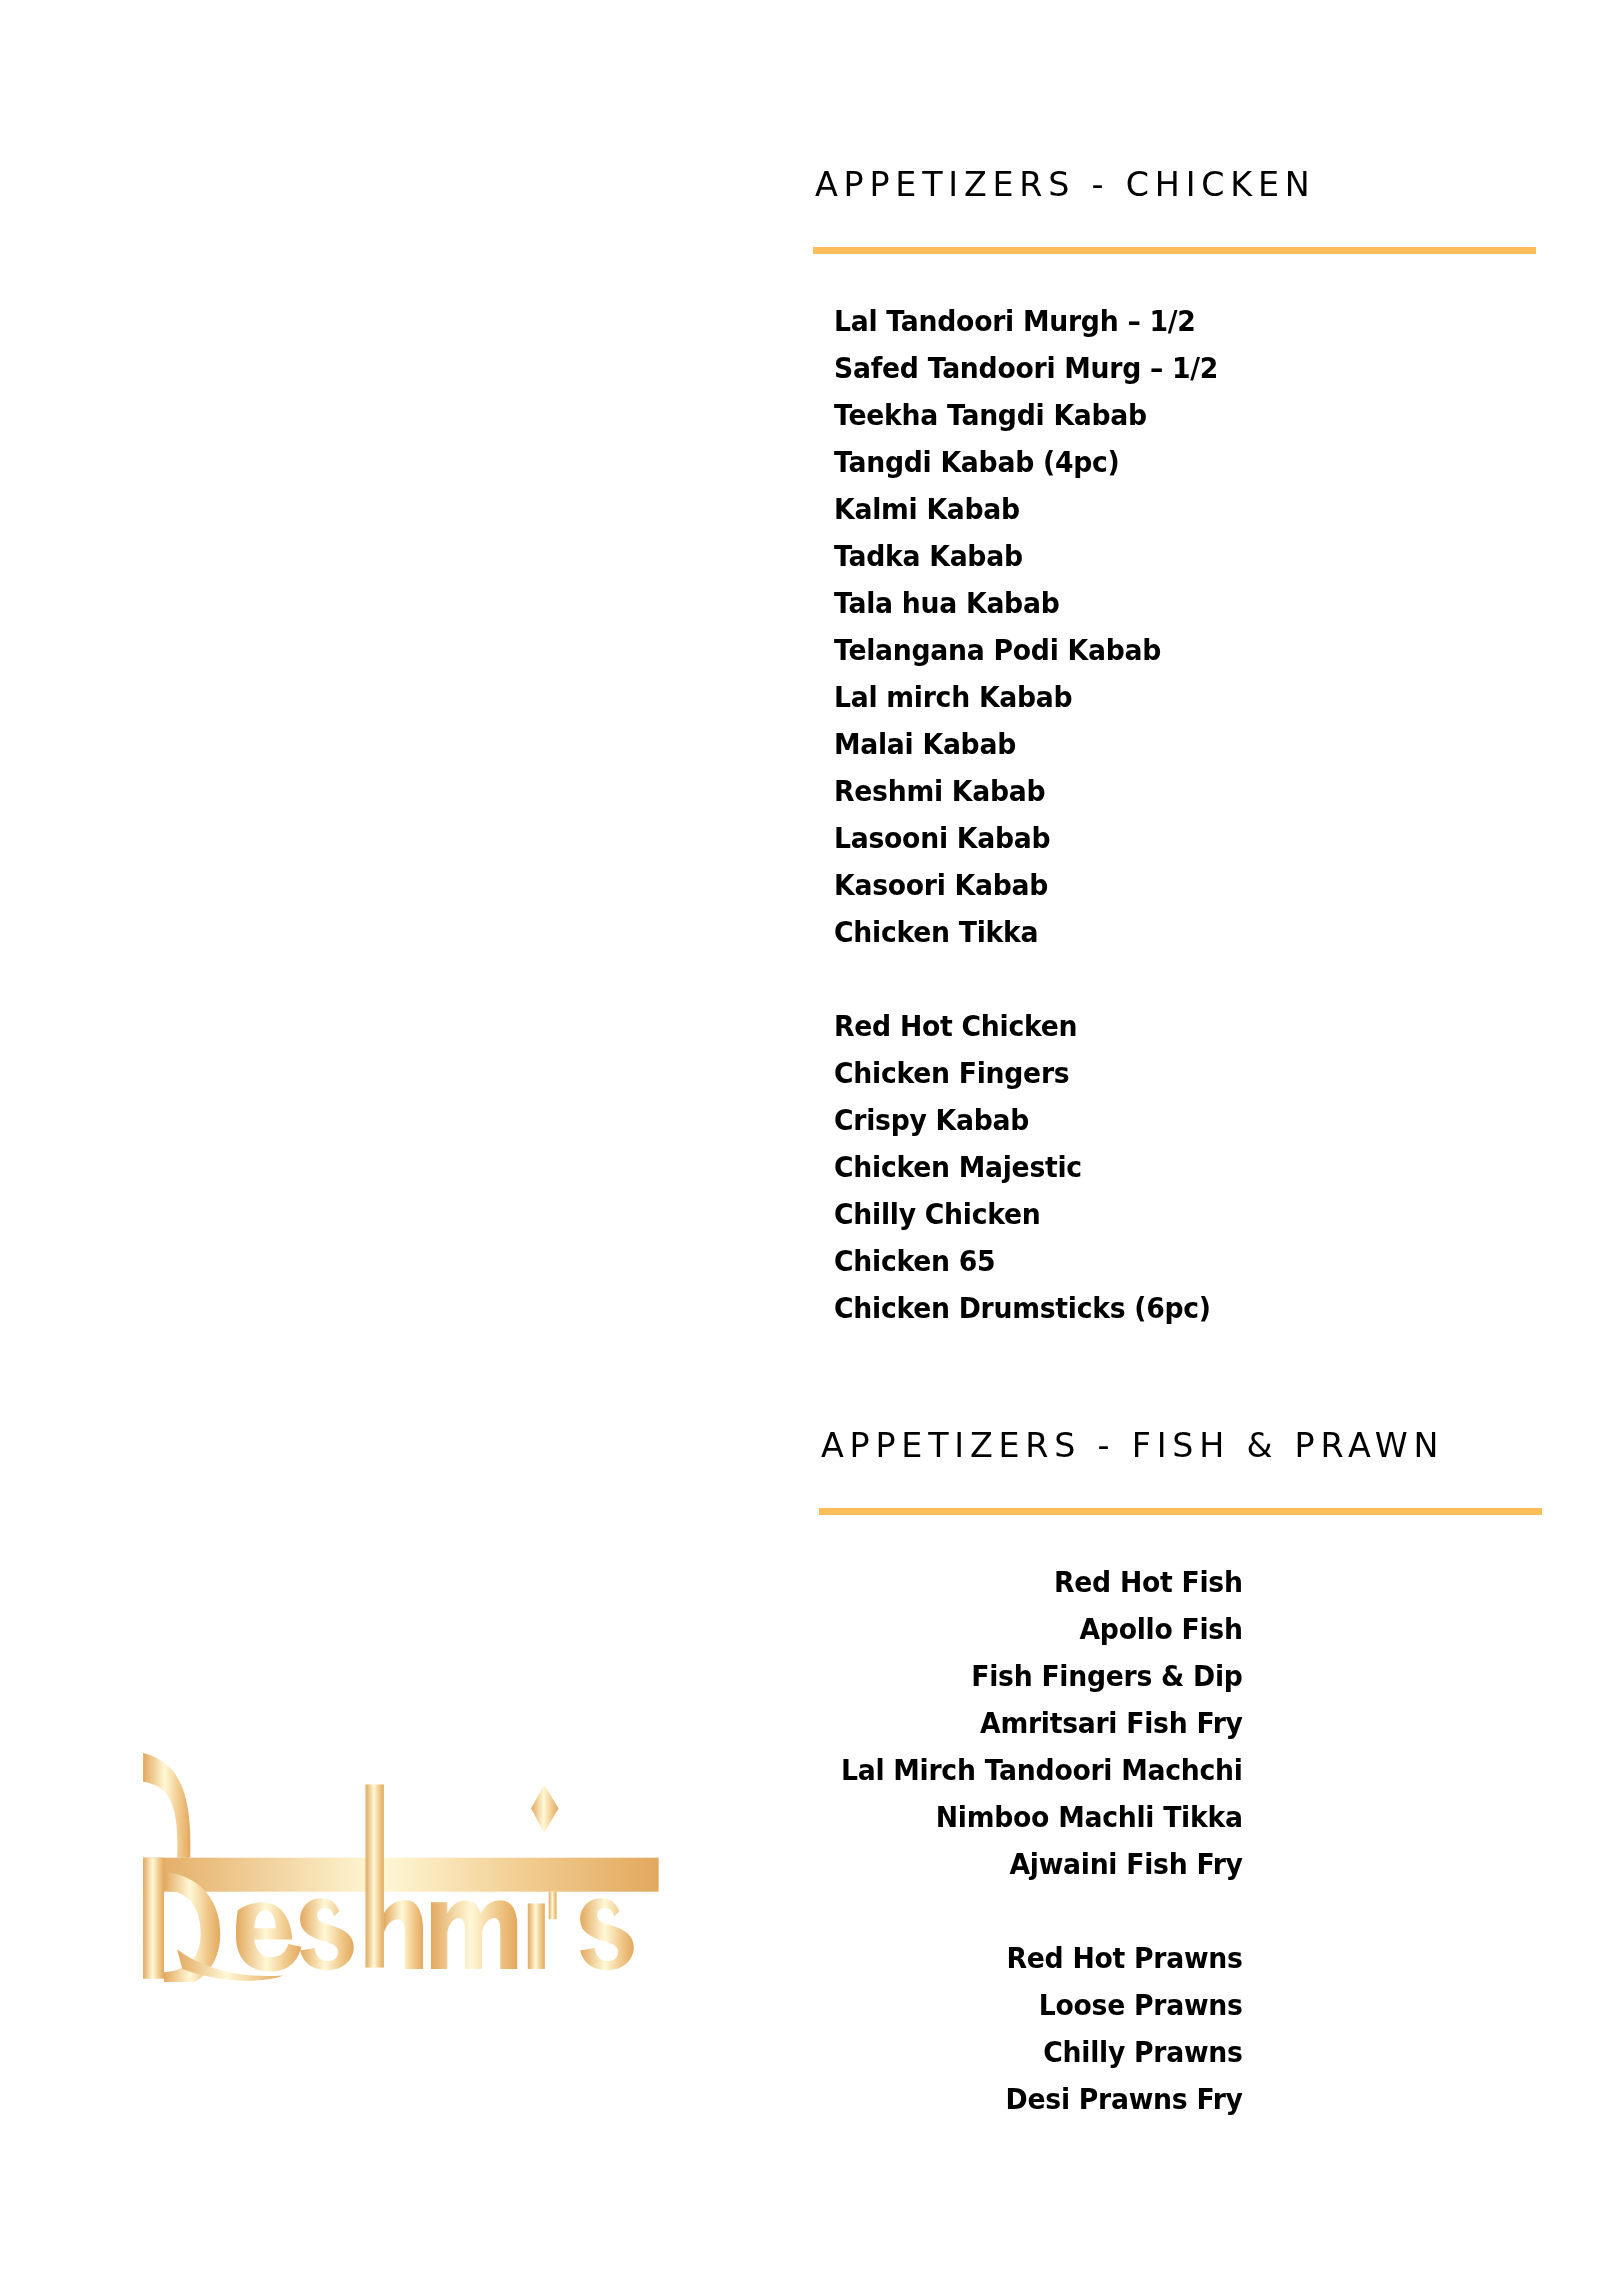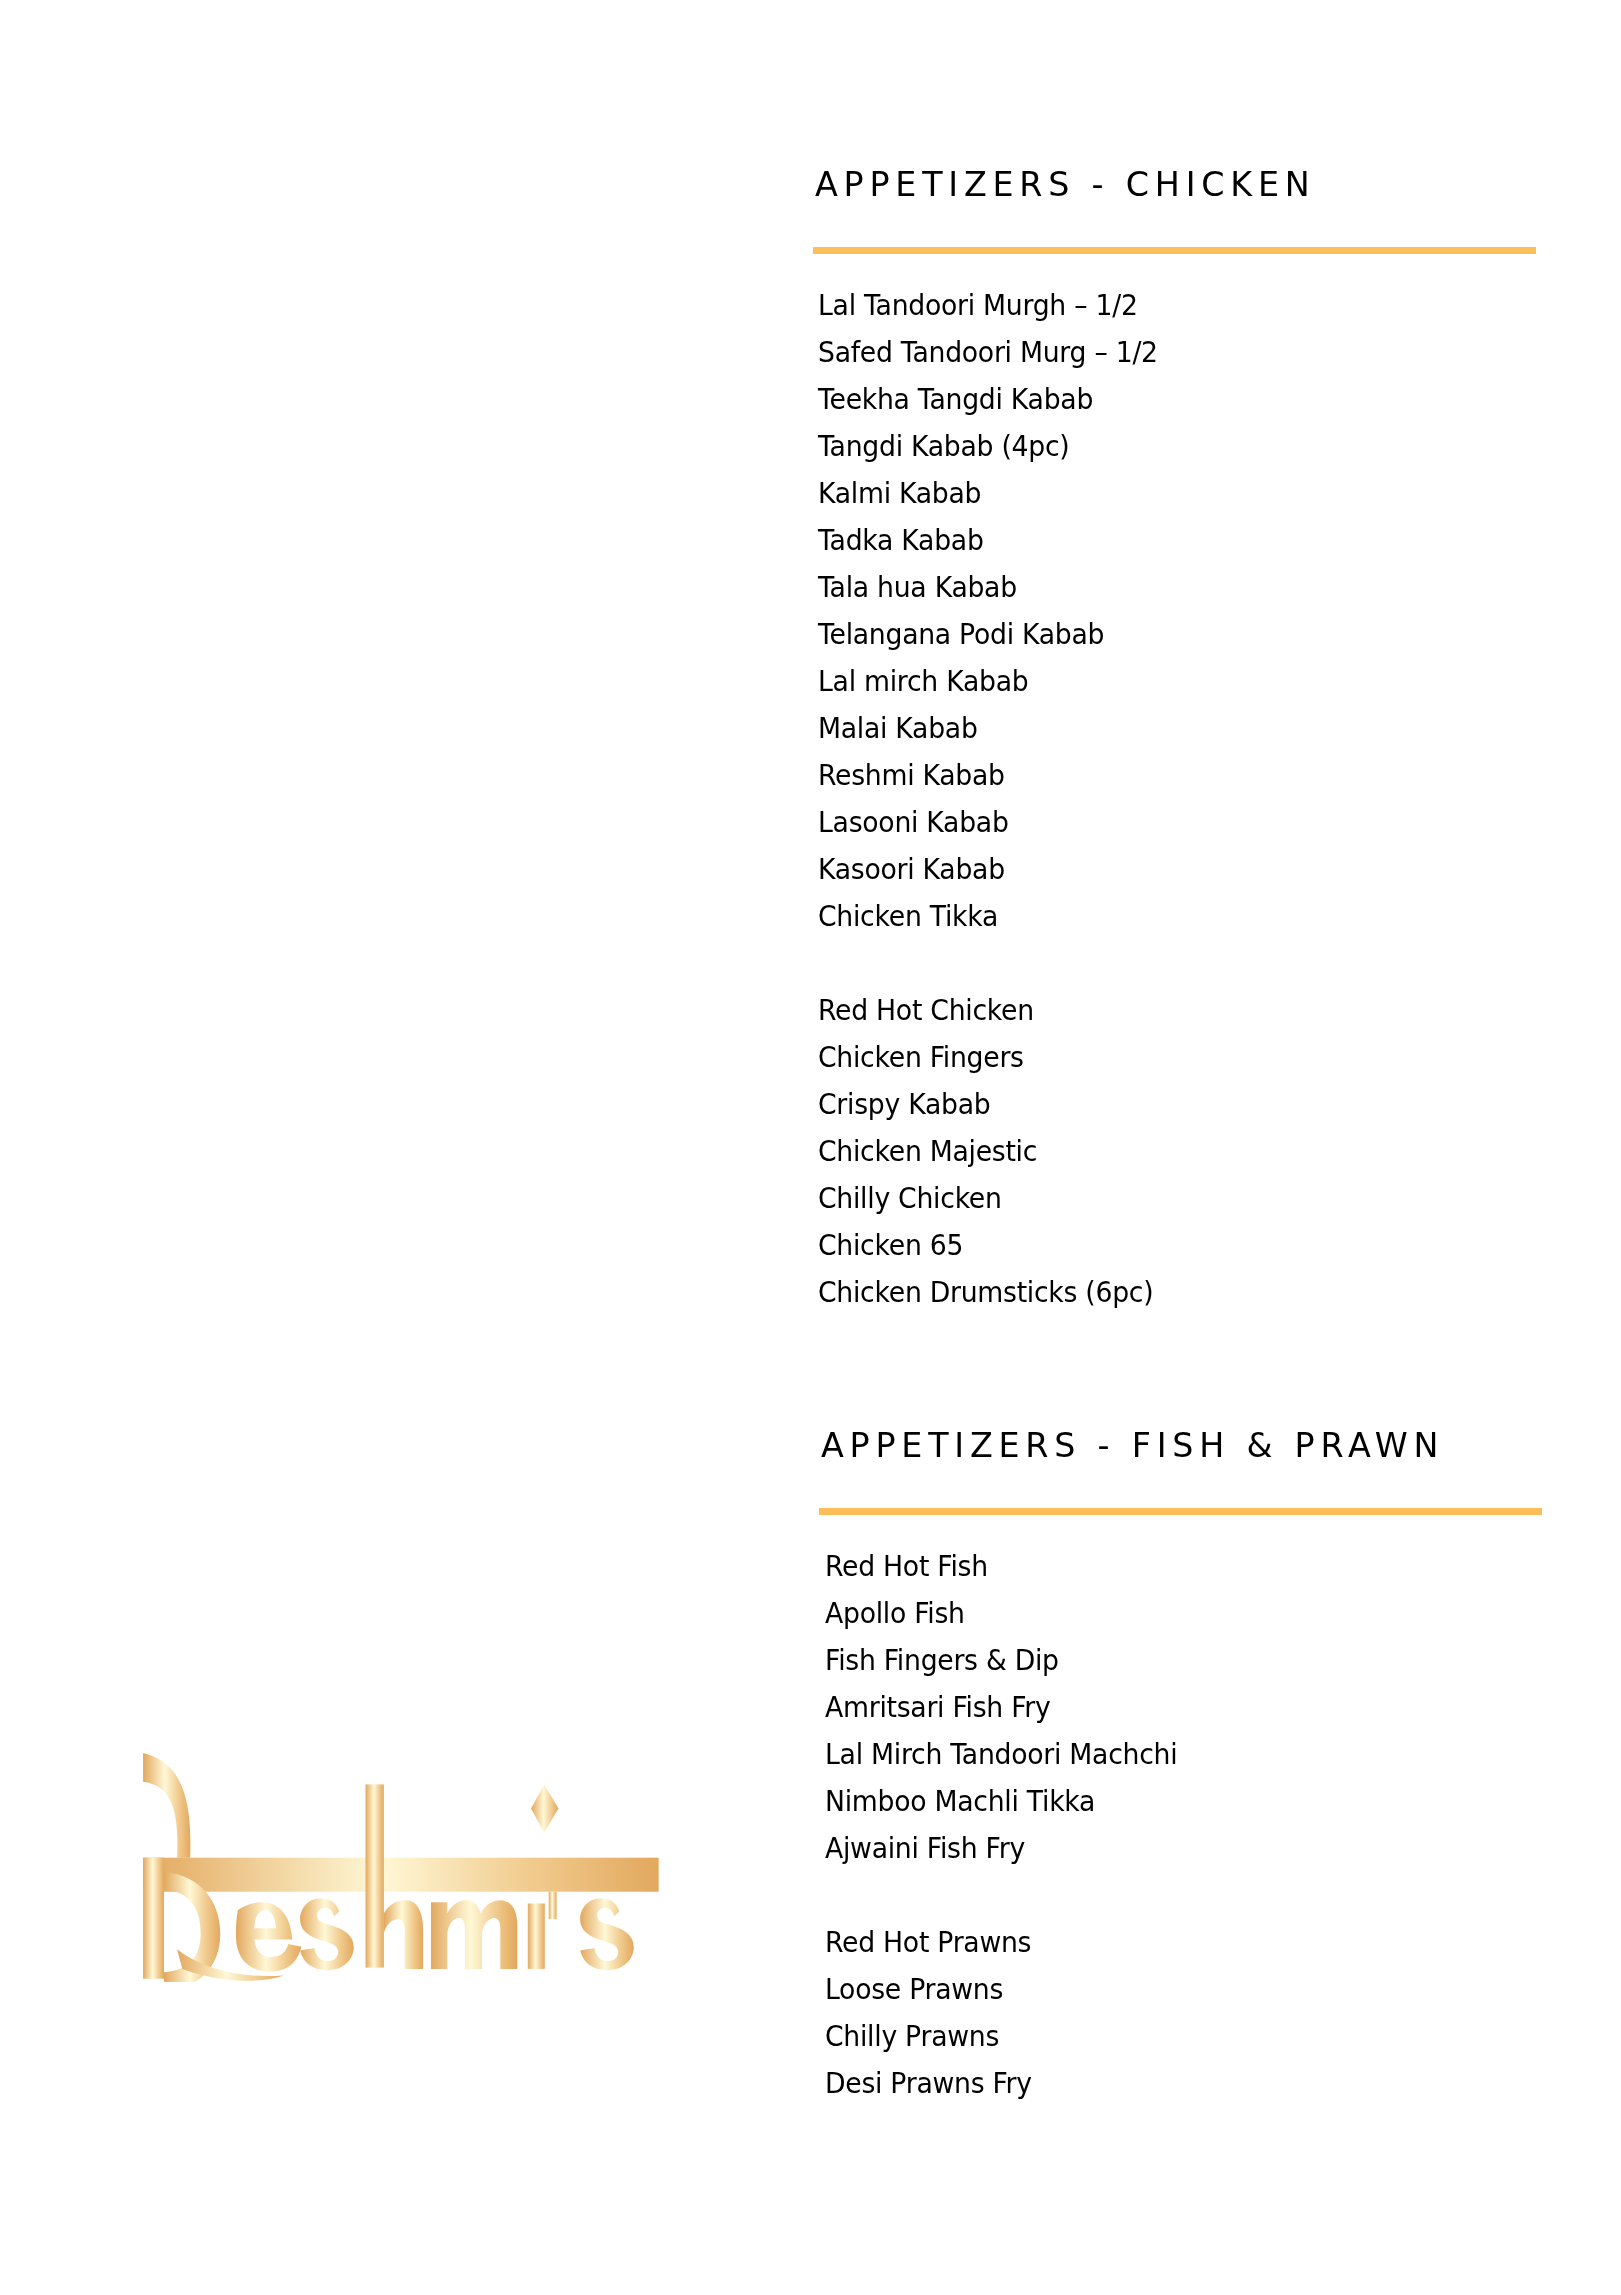--- a/index.html
+++ b/index.html
@@ -2,21 +2,21 @@
 <html style="font-size:10.5px"><head>
 <meta charset="utf-8">
 <style>
   html, body { margin: 0; padding: 0; background: #ffffff; }
   body { width: 1621px; height: 2295px; position: relative; overflow: hidden;
          font-family: "DejaVu Sans", sans-serif; color: #000; }
   .heading { position: absolute; margin: 0; font-family: "DejaVu Sans", sans-serif;
              font-weight: normal; font-size: 34px; letter-spacing: 5.9px; line-height: 39px;
              white-space: nowrap; transform: scaleX(0.98); transform-origin: left center; }
   .bar { position: absolute; height: 7.2px; }
-  .list { position: absolute; margin: 0; padding: 0; list-style: none; }
+  .list { position: absolute; margin: 16px; padding: 0; list-style: none; font-weight: bold; }
   .list li { font-family: "DejaVu Sans", sans-serif; font-size: 29px; line-height: 47px;
              height: 47px; white-space: nowrap; letter-spacing: -0.3px;
              transform: scaleX(0.92); transform-origin: left center; }
   .gap { height: 47px; }
   .logo { position: absolute; }
 </style>
 </head>
 <body>
 
 <h2 class="heading" style="left:815px; top:165px;">APPETIZERS - CHICKEN</h2>
@@ -43,21 +43,21 @@
   <li>Crispy Kabab</li>
   <li>Chicken Majestic</li>
   <li>Chilly Chicken</li>
   <li>Chicken 65</li>
   <li>Chicken Drumsticks (6pc)</li>
 </ul>
 
 <h2 class="heading" style="left:821px; top:1426px;">APPETIZERS - FISH &amp; PRAWN</h2>
 <div class="bar" style="left:819px; top:1508px; width:723px; background:#FDBE5A;"></div>
 
-<ul class="list" style="left:825px; top:1543px;">
+<ul class="list" style="left:825px; top:1543px;text-align:right;">
   <li>Red Hot Fish</li>
   <li>Apollo Fish</li>
   <li>Fish Fingers &amp; Dip</li>
   <li>Amritsari Fish Fry</li>
   <li>Lal Mirch Tandoori Machchi</li>
   <li>Nimboo Machli Tikka</li>
   <li>Ajwaini Fish Fry</li>
   <li class="gap"></li>
   <li>Red Hot Prawns</li>
   <li>Loose Prawns</li>

